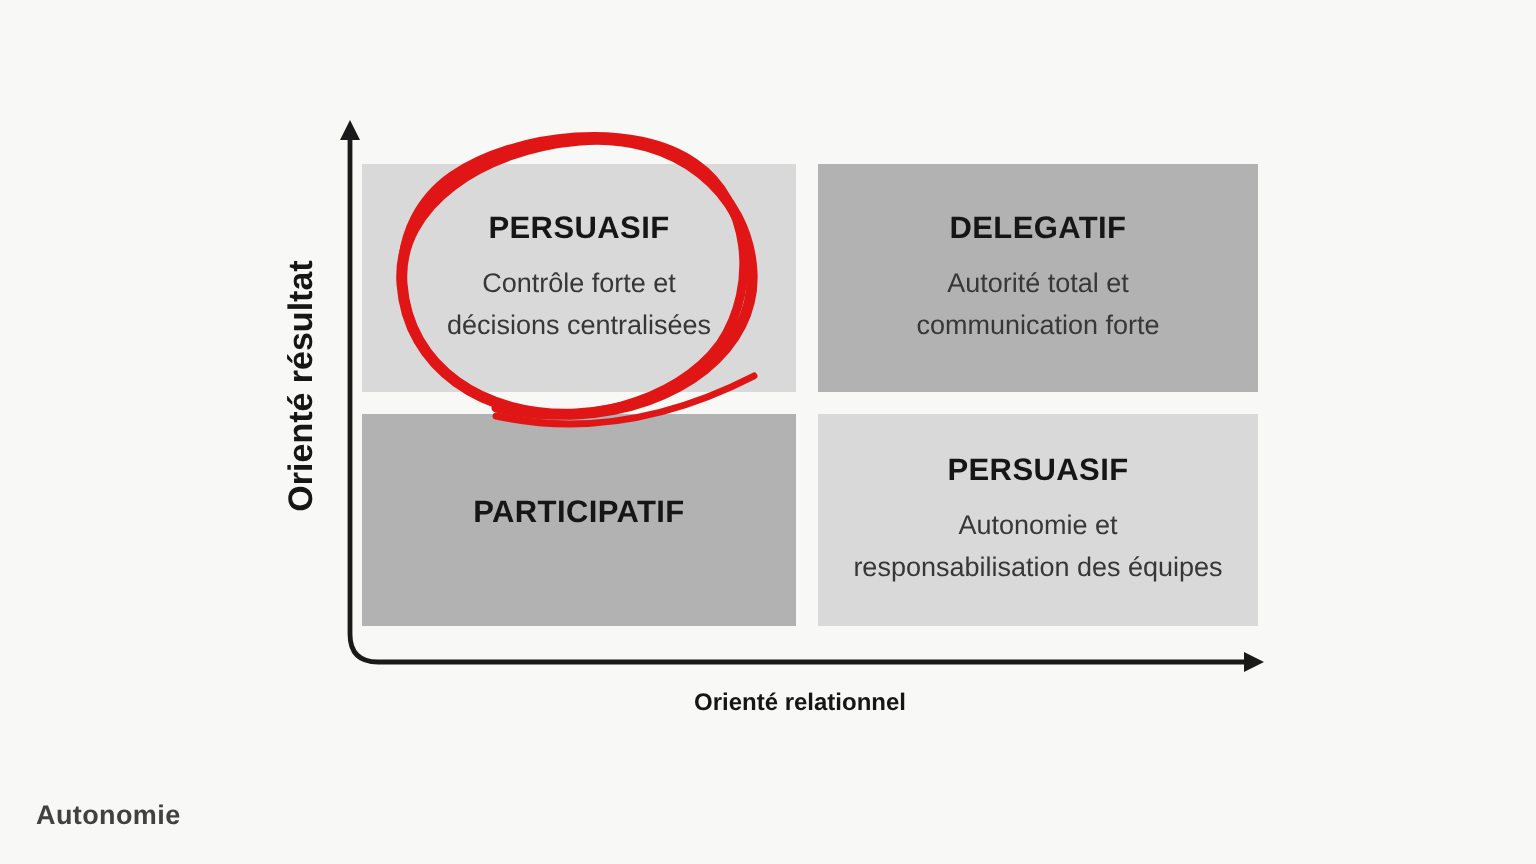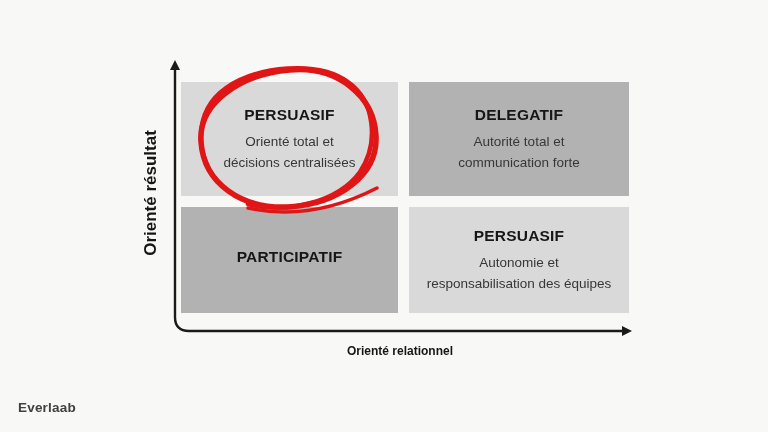--- a/index.html
+++ b/index.html
@@ -79,21 +79,21 @@
     <path class="axis-line" d="M175 68 L175 317 Q175 331 189 331 L624 331"></path>
     <polygon class="axis-head" points="175,60 170,70 180,70"></polygon>
     <polygon class="axis-head" points="632,331 622,326 622,336"></polygon>
   </svg>
 
   <div class="y-axis-label">Orienté résultat</div>
 
   <div class="matrix">
     <div class="quadrant light">
       <div class="q-title">PERSUASIF</div>
-      <div class="q-desc">Orienté total et
+      <div class="q-desc">Contrôle forte et
 décisions centralisées</div>
     </div>
     <div class="quadrant dark">
       <div class="q-title">DELEGATIF</div>
       <div class="q-desc">Autorité total et
 communication forte</div>
     </div>
     <div class="quadrant dark">
       <div class="q-title">PARTICIPATIF</div>
     </div>
@@ -105,15 +105,15 @@
   </div>
 
   <svg class="annotation" viewBox="0 0 194 160" aria-hidden="true">
     <path class="annot-stroke" stroke-width="5.5" d="M 100 12 C 148 8, 184 38, 186 78 C 188 116, 150 146, 98 149 C 52 151, 14 126, 11 84 C 8 44, 52 16, 100 12 Z"></path>
     <path class="annot-stroke" stroke-width="4.5" d="M 28 124 C 6 100, 2 54, 36 30 C 68 8, 128 2, 158 24 C 184 42, 190 84, 170 114 C 148 144, 98 156, 58 146"></path>
     <path class="annot-stroke" stroke-width="3.5" d="M 58 150 C 104 160, 148 150, 187 130"></path>
   </svg>
 
   <div class="x-axis-label">Orienté relationnel</div>
 
-  <div class="brand">Everlaab</div>
+  <div class="brand">Autonomie</div>
 
 </div>
 
 </body></html>

